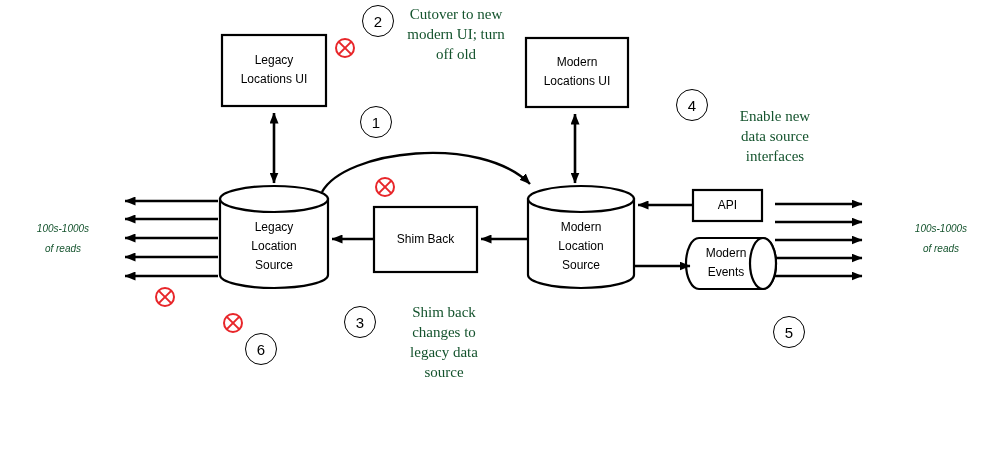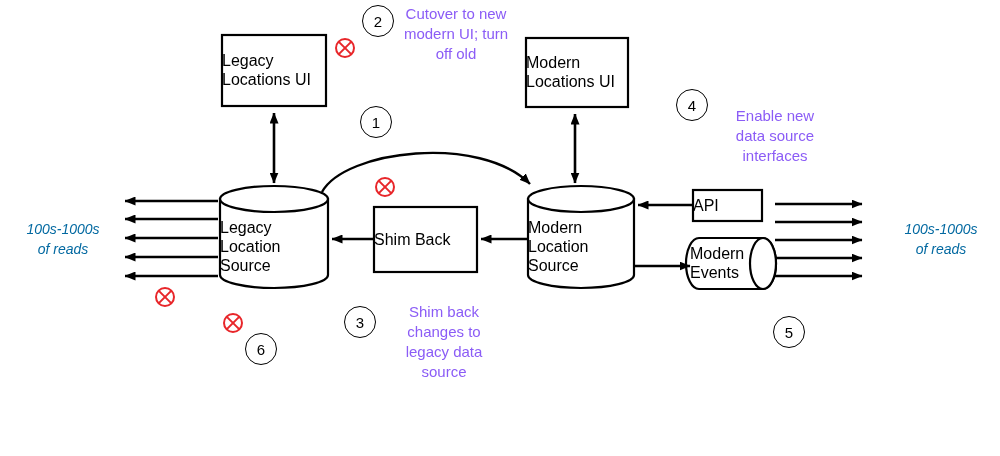--- a/index.html
+++ b/index.html
@@ -18,43 +18,44 @@
   svg.layer {
     position: absolute;
     left: 0;
     top: 0;
     width: 1000px;
     height: 456px;
     overflow: visible;
   }
   .node-label {
     position: absolute;
-    font-family: "Liberation Sans", sans-serif;
-    font-size: 16px;
+    text-align: center;
+    font-family: "Liberation Sans", sans-serif;
+    font-size: 12px;
     color: #000000;
     line-height: 19px;
     white-space: pre-line;
     pointer-events: none;
   }
   .anno-text {
     position: absolute;
     text-align: center;
-    font-family: Liberation Sans, sans-serif;
+    font-family: Liberation Serif, serif;
     font-size: 15px;
-    color: #8b5cf6;
+    color: #14532d;
     line-height: 20px;
     white-space: pre-line;
   }
   .reads-text {
     position: absolute;
     text-align: center;
     font-family: "Liberation Sans", sans-serif;
     font-style: italic;
-    font-size: 14px;
-    color: #0369a1;
+    font-size: 10px;
+    color: #14532d;
     line-height: 20px;
     white-space: pre-line;
   }
   .step-num {
     position: absolute;
     width: 32px;
     height: 32px;
     border: 1.6px solid #000000;
     border-radius: 50%;
     box-sizing: border-box;

